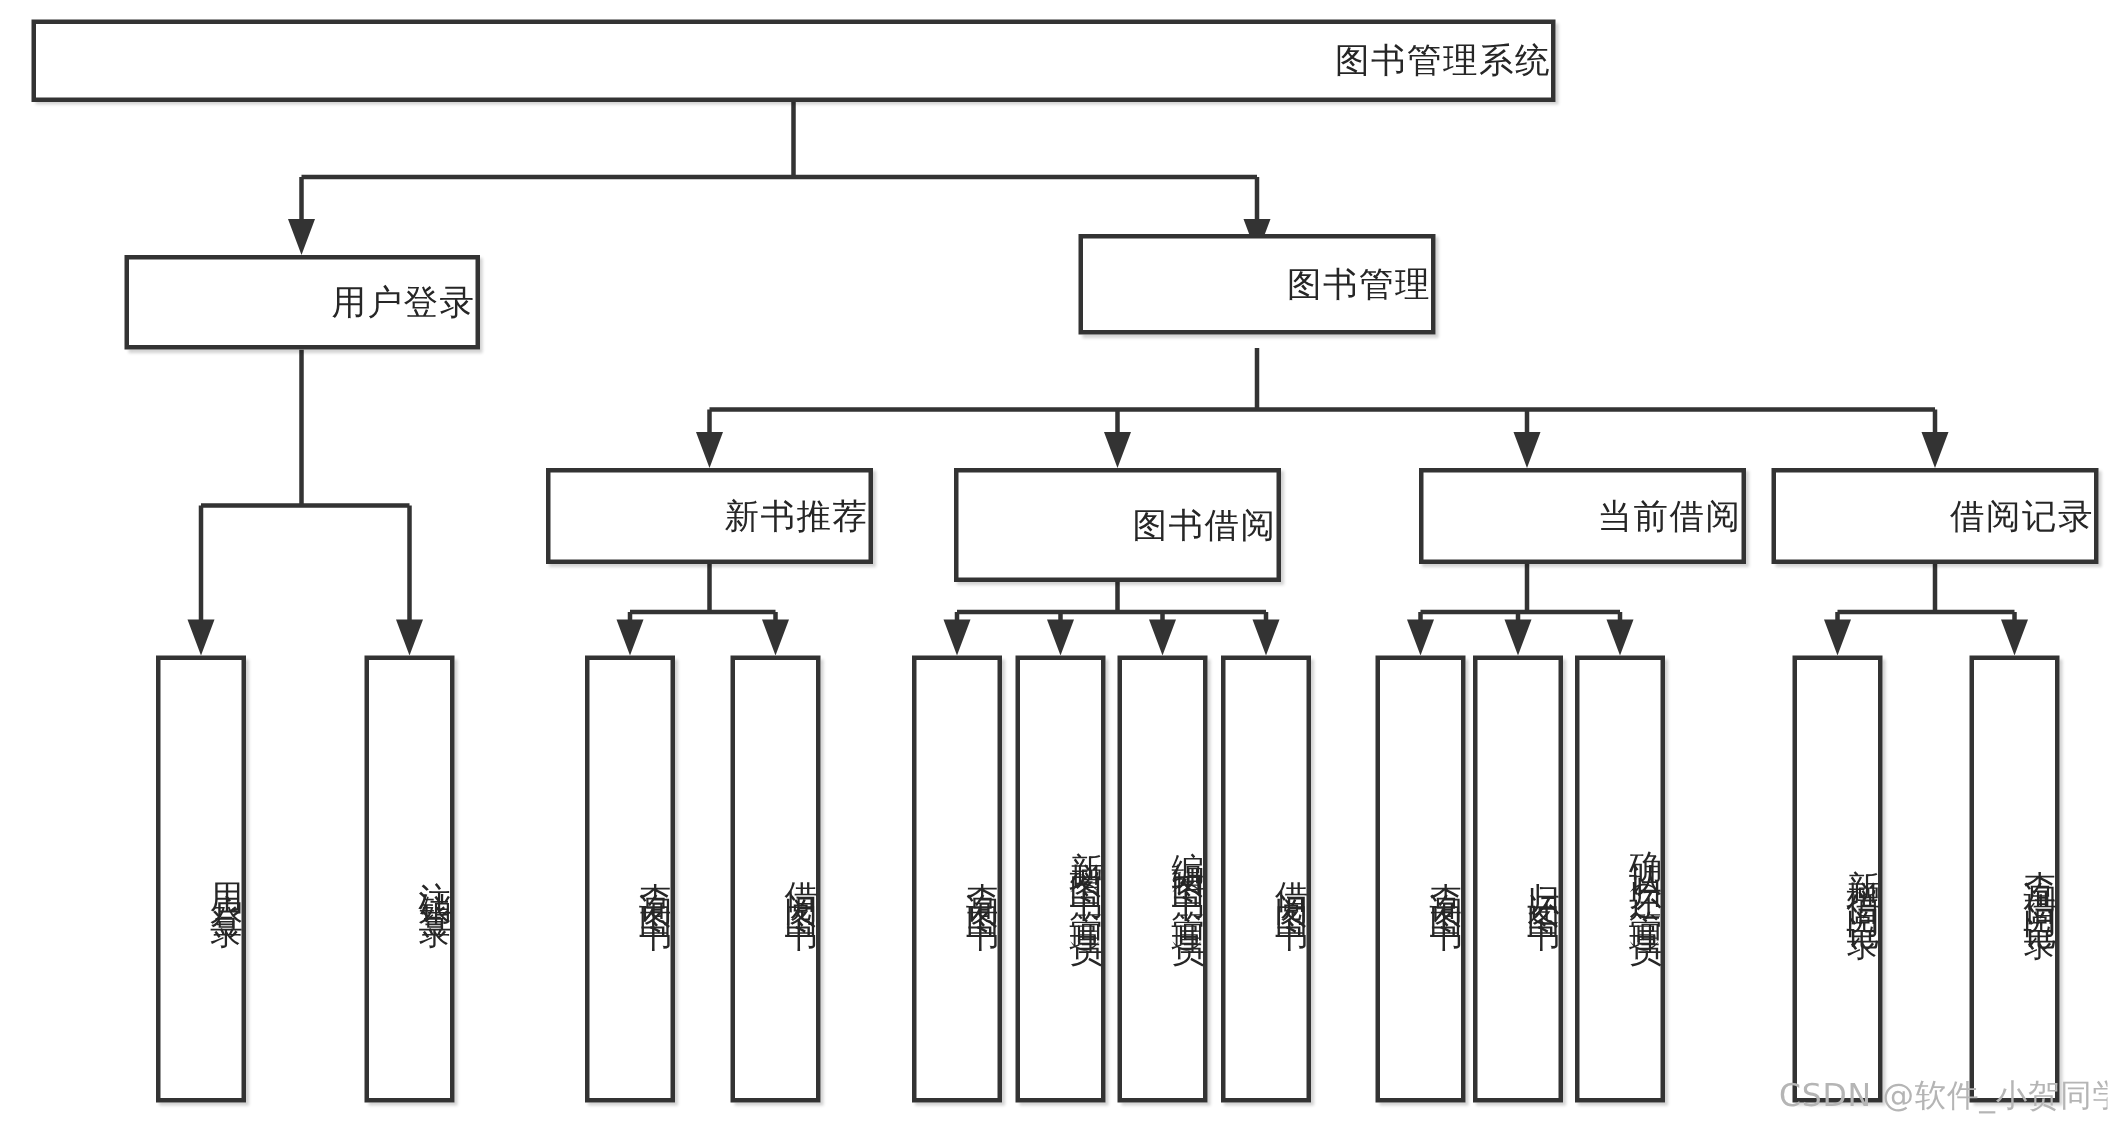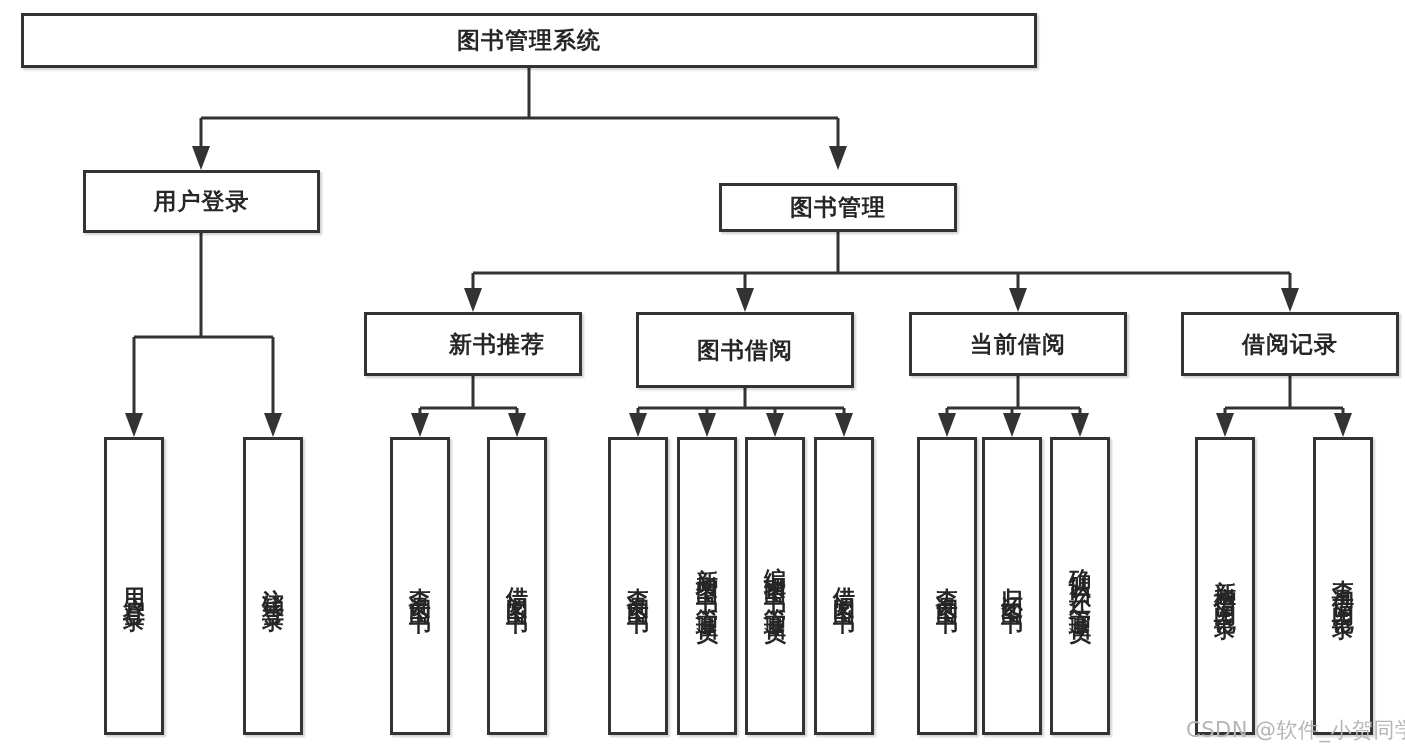--- a/index.html
+++ b/index.html
@@ -34,23 +34,22 @@
     fill: var(--line);
     stroke: none;
   }
   .hbox, .vbox {
     position: absolute;
     background: var(--background);
     border: 3px solid var(--border);
     box-shadow: 2px 2px 2px rgba(0,0,0,0.18);
     display: flex;
     align-items: center;
-    justify-content: center;
+    justify-content: flex-end;
     color: var(--text);
-    font-weight: bold;
   }
   .hbox {
     font-size: 23px;
     letter-spacing: 1px;
     white-space: nowrap;
   }
   .vbox {
     top: 437px;
     width: 60px;
     height: 298px;
@@ -115,31 +114,31 @@
     <polygon points="1334,413 1352,413 1343,437"></polygon>
   </svg>
 
   <div class="hbox" style="left:21px; top:13px; width:1016px; height:55px;">
     <span>图书管理系统</span>
   </div>
 
   <div class="hbox" style="left:83px; top:170px; width:237px; height:63px;">
     <span>用户登录</span>
   </div>
-  <div class="hbox" style="left:719px; top:183px; width:238px; height:49px;">
+  <div class="hbox" style="left:719px; top:156px; width:238px; height:67px;">
     <span>图书管理</span>
   </div>
 
   <div class="hbox" style="left:364px; top:312px; width:218px; height:64px;padding-left:48px;">
     <span>新书推荐</span>
   </div>
   <div class="hbox" style="left:636px; top:312px; width:218px; height:76px;">
     <span>图书借阅</span>
   </div>
-  <div class="hbox" style="left:909px; top:312px; width:218px; height:64px;">
+  <div class="hbox" style="left:946px; top:312px; width:218px; height:64px;">
     <span>当前借阅</span>
   </div>
   <div class="hbox" style="left:1181px; top:312px; width:218px; height:64px;">
     <span>借阅记录</span>
   </div>
 
   <div class="vbox" style="left:104px;">
     <span class="vtext">用户登录</span>
   </div>
   <div class="vbox" style="left:243px;">

